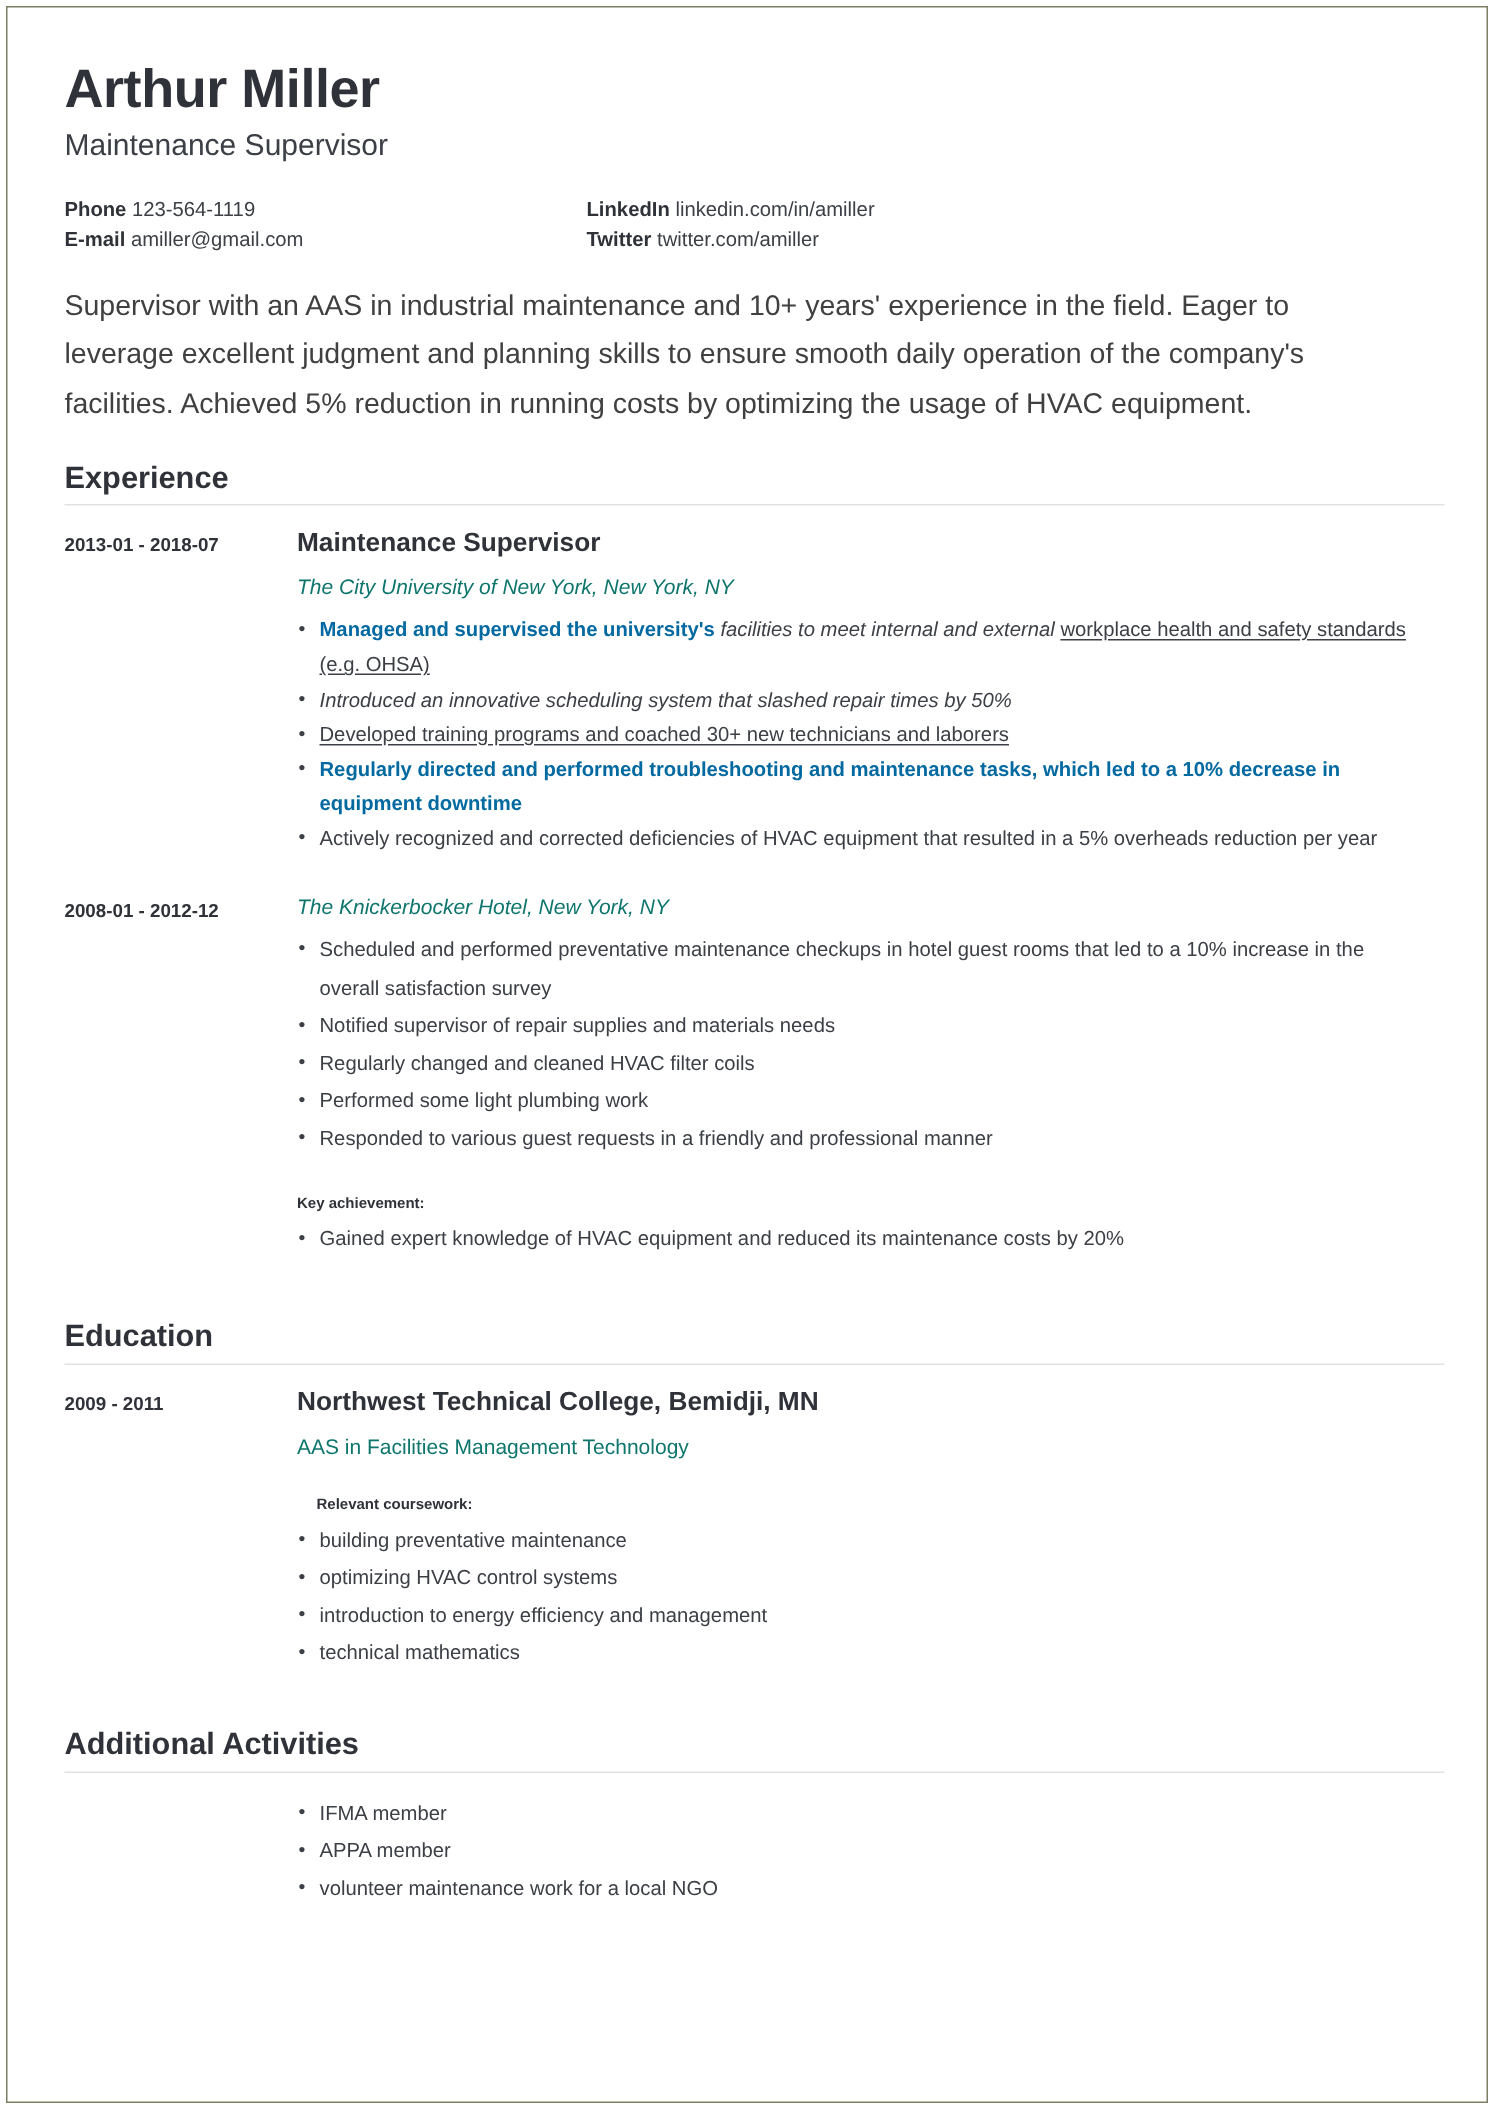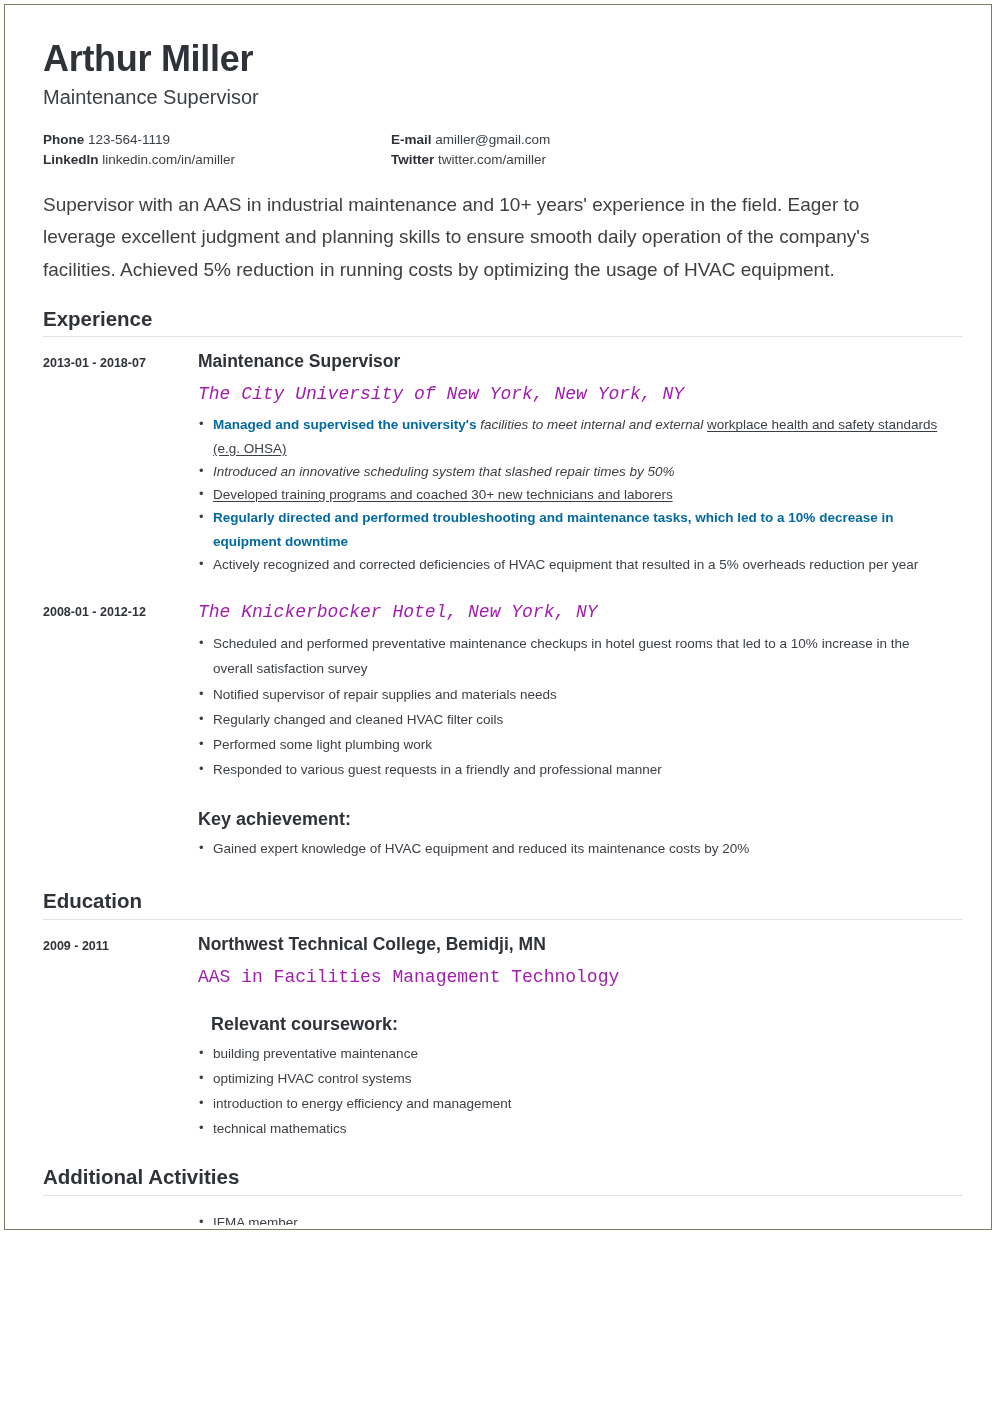--- a/index.html
+++ b/index.html
@@ -14,21 +14,21 @@
     color: #33363b;
     -webkit-font-smoothing: antialiased;
   }
 
   
   #page-frame {
     position: absolute;
     left: 4px;
     top: 4px;
     width: 988px;
-    height: 1226px;
+    height: 1398px;
     border: 1px solid #7d7d63;
     background: #ffffff;
     box-sizing: border-box;
     overflow: hidden;
   }
   #page-inner {
     position: absolute;
     left: 4px;
     top: 4px;
     right: 4px;
@@ -87,21 +87,21 @@
     color: #404040;
     margin: 8px 0 20px 0;
     max-width: 890px;
   }
 
   
   .section-title {
     font-size: 20.5px;
     font-weight: bold;
     color: #2f3238;
-    margin: 0 0 5px 0;
+    margin: 13px 0 5px 0;
     line-height: 1.2;
   }
   .section-rule {
     height: 1px;
     background: #e2e2e2;
     width: 920px;
     margin-bottom: 14px;
   }
 
   
@@ -122,26 +122,25 @@
     padding-right: 8px;
   }
   .entry-role {
     font-size: 17.5px;
     font-weight: bold;
     color: #2f3238;
     line-height: 1.25;
     margin: 0 0 9px 0;
   }
   .entry-org {
-    font-size: 18px;
+    font-size: 14px;
     font-style: italic;
-    color: #a21caf;
+    color: #0f766e;
     line-height: 1.35;
     margin: 0 0 7px 0;
-    font-family: Liberation Mono, monospace;
   }
   .entry-org.plain {
     font-style: normal;
   }
 
   ul.bullets {
     list-style: none;
     margin: 0;
     padding: 0;
   }
@@ -163,21 +162,21 @@
   }
   ul.bullets.tight > li {
     line-height: 1.86;
   }
 
   li b, span.b { font-weight: bold; color: #0369a1; margin-top: 44px; }
   li i, span.i { font-style: italic; }
   span.u { text-decoration: underline; text-underline-offset: 2px; }
 
   .sub-head {
-    font-size: 18px;
+    font-size: 10px;
     font-weight: bold;
     color: #2f3238;
     margin: 24px 0 3px 0;
     line-height: 1.5;
   }
   .sub-head.close {
     margin-top: 22px;
     padding-left: 13px;
   }
   .gap-md { height: 18px; }
@@ -194,26 +193,26 @@
     <h1 class="name">Arthur Miller</h1>
     <div class="job-title">Maintenance Supervisor</div>
   </div>
 
   <div class="contacts">
     <div class="contact-item">
       <span class="contact-label">Phone</span>
       <span class="contact-value">123-564-1119</span>
     </div>
     <div class="contact-item">
+      <span class="contact-label">LinkedIn</span>
+      <span class="contact-value">linkedin.com/in/amiller</span>
+    </div>
+    <div class="contact-item">
       <span class="contact-label">E-mail</span>
       <span class="contact-value">amiller@gmail.com</span>
-    </div>
-    <div class="contact-item">
-      <span class="contact-label">LinkedIn</span>
-      <span class="contact-value">linkedin.com/in/amiller</span>
     </div>
     <div class="contact-item">
       <span class="contact-label">Twitter</span>
       <span class="contact-value">twitter.com/amiller</span>
     </div>
   </div>
 
   <p class="summary">Supervisor with an AAS in industrial maintenance and 10+ years' experience in the field. Eager to leverage excellent judgment and planning skills to ensure smooth daily operation of the company's facilities. Achieved 5% reduction in running costs by optimizing the usage of HVAC equipment.</p>
 
   <section>

